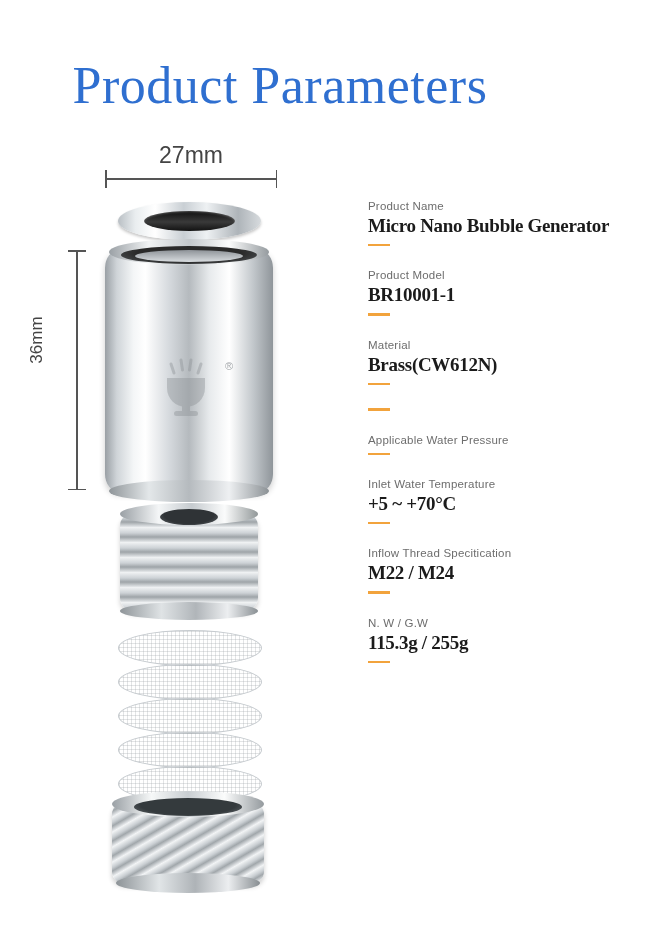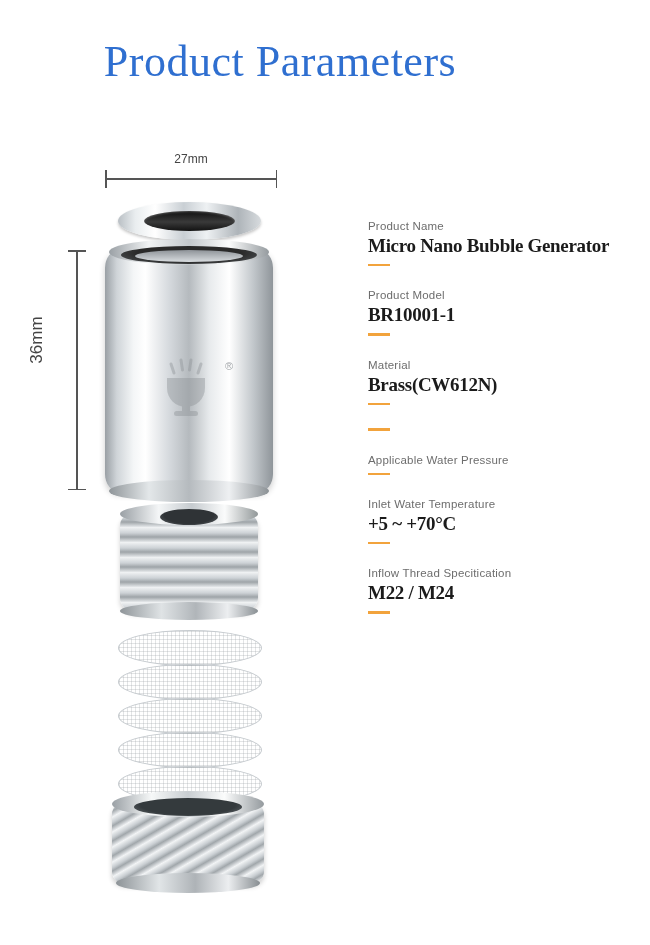--- a/index.html
+++ b/index.html
@@ -9,26 +9,26 @@
   body {
     width: 650px;
     height: 945px;
     background: #ffffff;
     font-family: "Liberation Sans", sans-serif;
     overflow: hidden;
     position: relative;
   }
   .page-title {
     position: absolute;
-    top: 36px;
+    top: 56px;
     left: 0;
     width: 560px;
     text-align: center;
     font-family: "Liberation Serif", serif;
-    font-size: 44px;
+    font-size: 52px;
     color: #2f6fd0;
     letter-spacing: 0.5px;
     font-weight: 400;
   }
 
   
   .diagram {
     position: absolute;
     left: 0;
     top: 130px;
@@ -51,24 +51,24 @@
     top: -8px;
     width: 1.5px;
     height: 18px;
     background: #555;
   }
   .dim-width:before { left: 0; }
   .dim-width:after { right: 0; }
   .dim-width-label {
     position: absolute;
     left: 105px;
-    top: 22px;
+    top: 12px;
     width: 172px;
     text-align: center;
-    font-size: 12px;
+    font-size: 23px;
     color: #444;
     font-family: "Liberation Sans", sans-serif;
   }
 
   
   .dim-height {
     position: absolute;
     left: 76px;
     top: 120px;
     width: 2px;
@@ -256,21 +256,21 @@
     left: 4px; bottom: -9px;
     width: 144px; height: 20px;
     border-radius: 50%;
     background: linear-gradient(to right,#8d9397,#e1e5e7 30%,#aeb3b7 55%,#eceef0 78%,#888e92);
   }
 
   
   .specs {
     position: absolute;
     left: 368px;
-    top: 220px;
+    top: 200px;
     width: 270px;
   }
   .spec-item {
     margin-bottom: 23px;
   }
   .spec-label {
     font-size: 11.5px;
     color: #6d6d6d;
     letter-spacing: 0.2px;
     margin-bottom: 3px;
@@ -371,13 +371,18 @@
   <div class="spec-item">
     <div class="spec-label">Inlet Water Temperature</div>
     <div class="spec-value">+5 ~ +70°C</div>
     <div class="spec-rule"></div>
   </div>
   <div class="spec-item">
     <div class="spec-label">Inflow Thread Specitication</div>
     <div class="spec-value">M22 / M24</div>
     <div class="spec-rule"></div>
   </div>
+  <div class="spec-item">
+    <div class="spec-label">N. W / G.W</div>
+    <div class="spec-value">115.3g / 255g</div>
+    <div class="spec-rule"></div>
+  </div>
 </div>
 
 </body></html>

